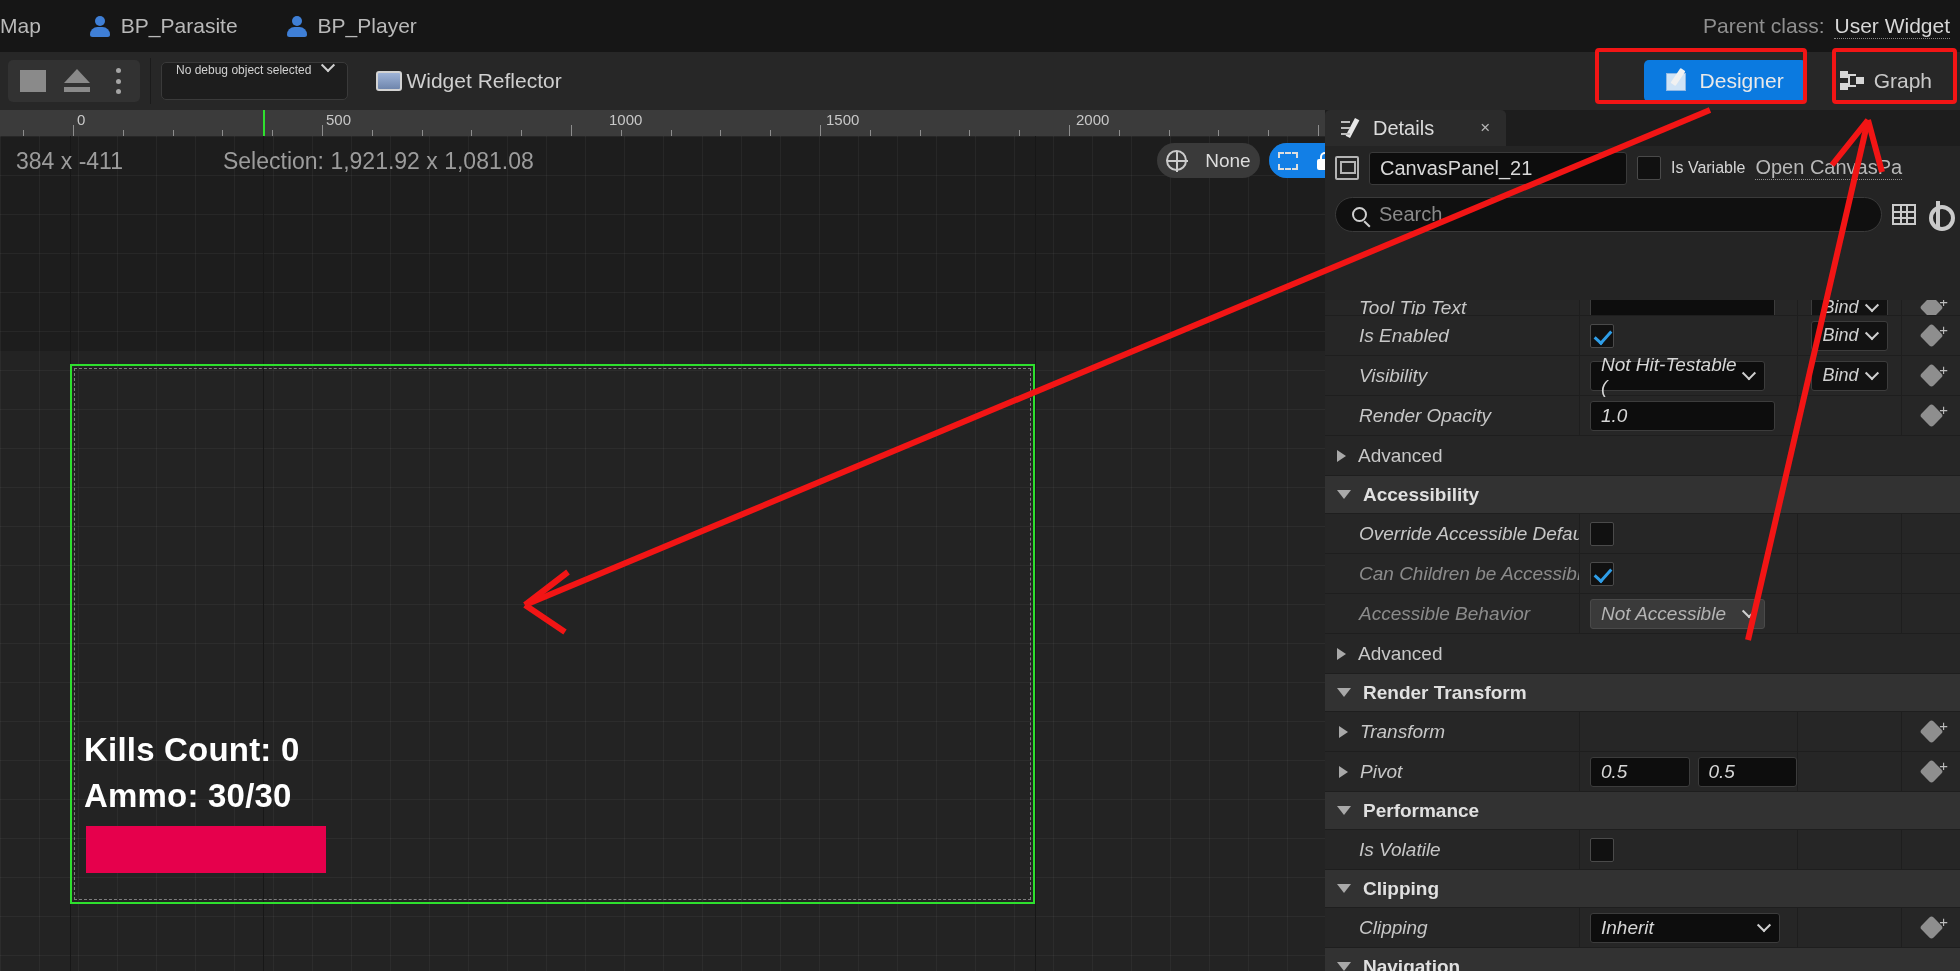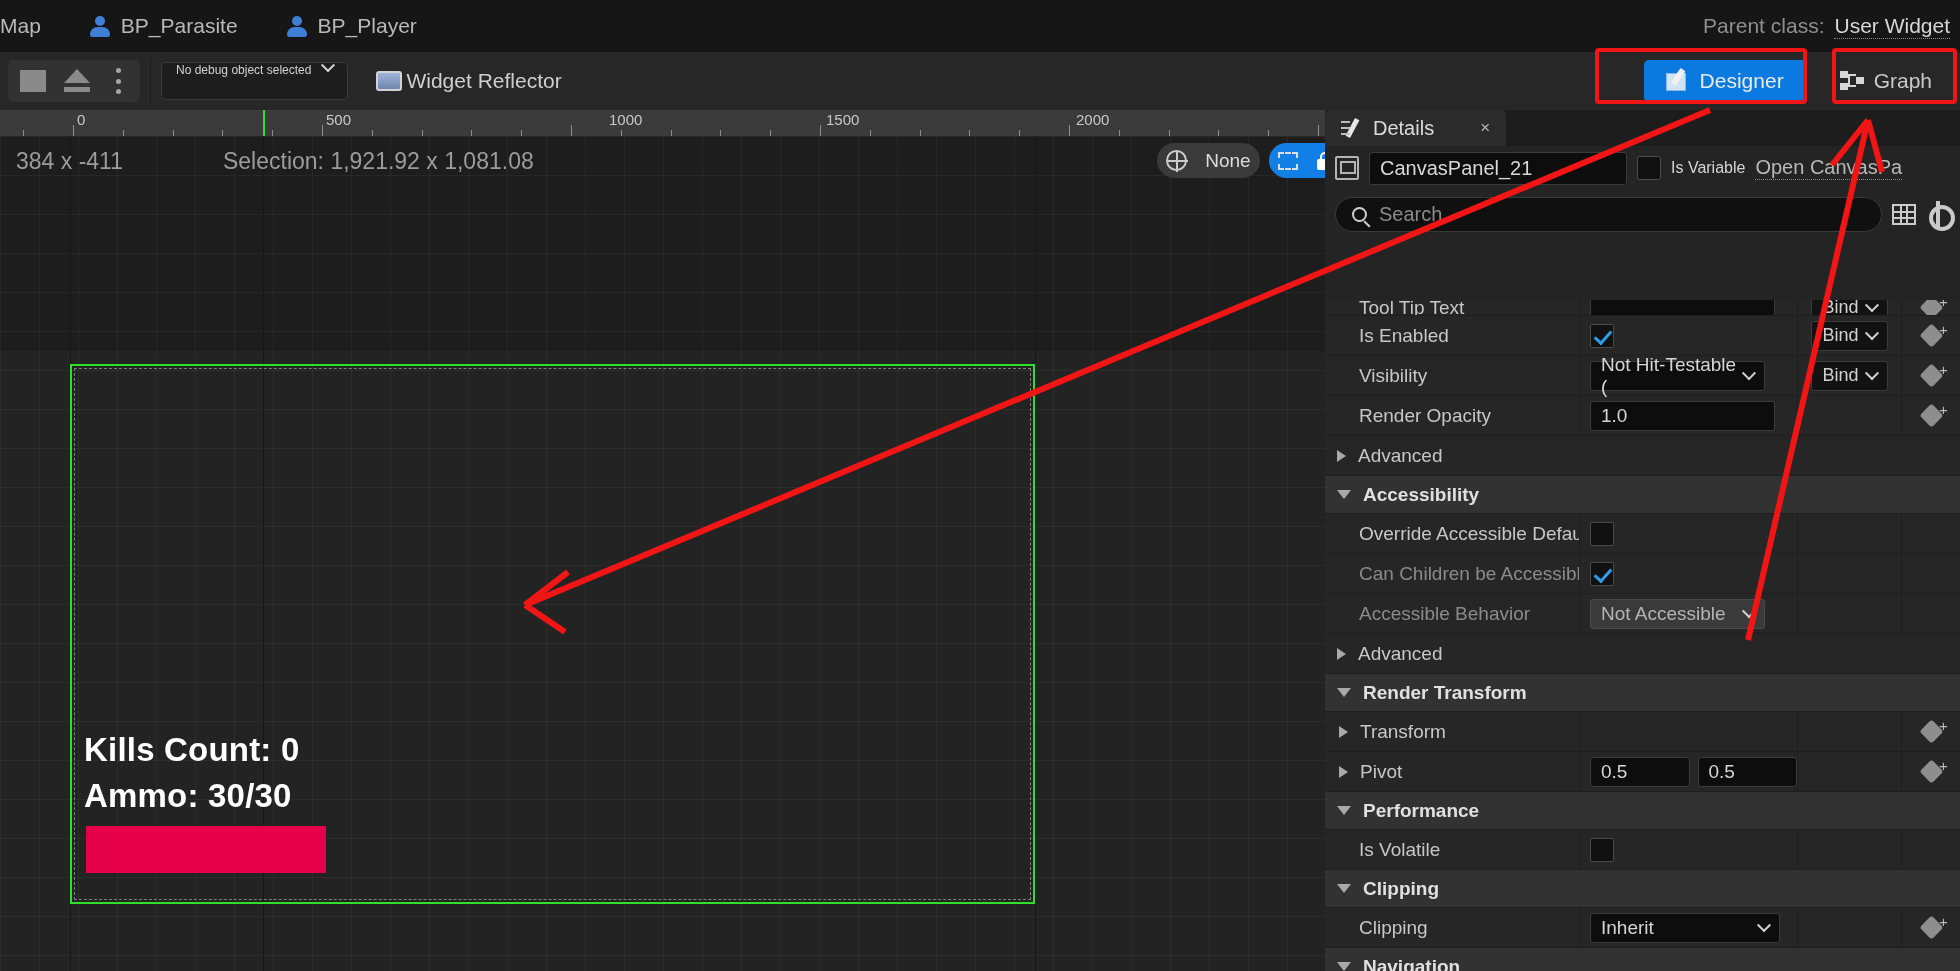--- a/index.html
+++ b/index.html
@@ -277,21 +277,21 @@
     box-shadow:6px 0 0 #cacaca;}
   .gear-icon { width:24px; height:24px; position:relative; flex:0 0 auto;}
   .gear-icon::before{content:"";position:absolute;left:3px;top:3px;width:18px;height:18px;
     border:4px solid #cacaca;border-radius:50%;}
   .gear-icon::after{content:"";position:absolute;left:10px;top:-1px;width:4px;height:26px;background:#cacaca;
     box-shadow: 0 0 0 0 #cacaca;}
 
   .proplist { position:absolute; left:0; top:190px; width:635px; height:671px; overflow:hidden; }
   .prop-row {
     display:flex; align-items:center; height:40px;
-    border-bottom:1px solid #1e1e1e; background:#262626;
+    border-bottom:1px solid #1e1e1e; background:#262626;font-style:italic;
   }
   .prop-row.clipped { height:16px; overflow:hidden; }
   .prop-label {
     width:255px; flex:0 0 255px; font-size:19px; color:#c7c7c7; padding-left:34px;
     border-right:1px solid #1e1e1e; line-height:40px; height:40px; white-space:nowrap; overflow:hidden;
   }
   .prop-label.dim { color:#8b8b8b; }
   .prop-value { flex:1; display:flex; align-items:center; gap:8px; padding-left:10px; min-width:0; }
   .prop-bind {
     width:105px; flex:0 0 105px; display:flex; align-items:center; justify-content:center;

